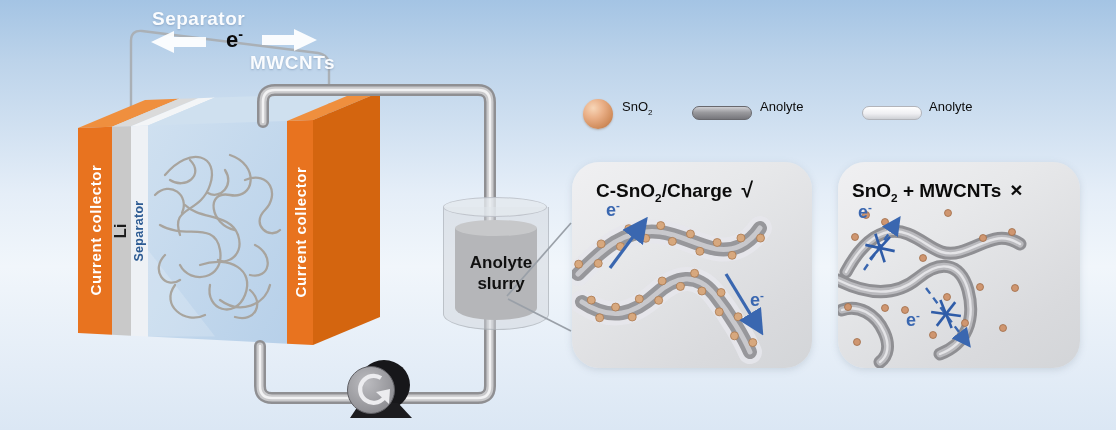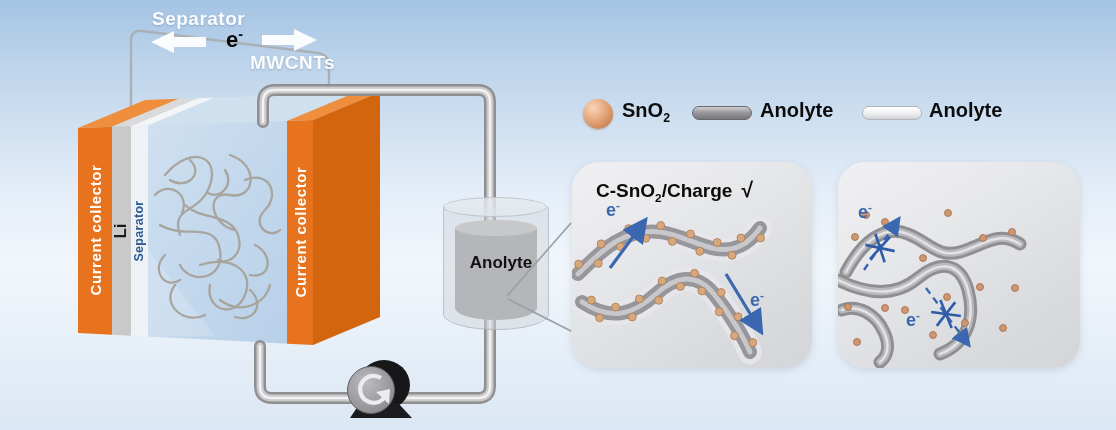--- a/index.html
+++ b/index.html
@@ -29,21 +29,21 @@
              border-radius:0 0 52px 52px / 0 0 16px 16px;}
   .res-outer-top{left:443px;top:197px;width:104px;height:20px;border-radius:50%;
              background:rgba(228,232,237,.8);border:1px solid rgba(168,174,182,.6);box-sizing:border-box;}
   .res-inner{left:455px;top:228px;width:82px;height:92px;background:#b5b6b9;
              border-radius:0 0 41px 41px / 0 0 12px 12px;}
   .res-inner-top{left:455px;top:220px;width:82px;height:16px;border-radius:50%;background:#c7c8ca;}
   .res-text{left:443px;top:252px;width:116px;text-align:center;font-weight:bold;
             font-size:17px;line-height:21px;color:#111;}
 
   
-  .legend-text{font-weight:bold;font-size:20px;color:#0c0c0c;}
+  .legend-text{font-weight:normal;font-size:13px;color:#0c0c0c;}
   .sphere{width:30px;height:30px;border-radius:50%;
           background:radial-gradient(circle at 34% 30%,#f7d6b8 0%,#eab088 35%,#d18d5c 70%,#b06a3e 100%);
           box-shadow:0 1px 2px rgba(120,90,60,.35);}
   .capsule{width:60px;height:14px;border-radius:8px;box-sizing:border-box;}
   .capsule.gray{background:linear-gradient(180deg,#cfcfd3 0%,#9a9a9e 45%,#76767b 100%);border:1px solid #68686d;}
   .capsule.white{background:linear-gradient(180deg,#ffffff 0%,#efeff2 55%,#ced0d5 100%);border:1px solid #b2b4ba;}
 
   
   .panel{border-radius:27px;background:linear-gradient(148deg,#f0f0f2 0%,#e7e8ea 35%,#d9dadd 78%,#d3d5d8 100%);
          box-shadow:0 2px 7px rgba(125,138,155,.25);}
@@ -138,20 +138,21 @@
   <div class="abs res-inner"></div>
   <div class="abs res-inner-top"></div>
 
   <svg class="abs" style="left:0;top:0;pointer-events:none" width="1116" height="430" viewBox="0 0 1116 430">
     <line x1="507" y1="296" x2="571" y2="223" stroke="#9aa0a8" stroke-width="1.7"></line>
     <line x1="508" y1="299" x2="571" y2="331" stroke="#9aa0a8" stroke-width="1.7"></line>
   </svg>
 
   <div class="abs res-text">
     <div>Anolyte</div>
+    <div>slurry</div>
   </div>
 
   <div>
     <div class="abs sphere" style="left:583px;top:99px"></div>
     <div class="abs legend-text" style="left:622px;top:99px"><span>SnO</span><sub>2</sub></div>
     <div class="abs capsule gray" style="left:692px;top:106px"></div>
     <div class="abs legend-text" style="left:760px;top:99px">Anolyte</div>
     <div class="abs capsule white" style="left:862px;top:106px"></div>
     <div class="abs legend-text" style="left:929px;top:99px">Anolyte</div>
   </div>
@@ -204,20 +205,21 @@
           <circle cx="180.7892828054832" cy="180.56079213370458" r="4" fill="#d7a87e" stroke="#ab7a50" stroke-width="0.8"></circle>
         </g>
       <line x1="38" y1="106" x2="72" y2="60" stroke="#3a67b0" stroke-width="3.2" marker-end="url(#ah1)"></line>
       <line x1="154" y1="112" x2="188" y2="168" stroke="#3a67b0" stroke-width="3.2" marker-end="url(#ah1)"></line>
     </svg>
     <div class="e-label" style="left:34px;top:36px"><span>e</span><sup>-</sup></div>
     <div class="e-label" style="left:178px;top:126px"><span>e</span><sup>-</sup></div>
   </div>
 
   <div class="abs panel" style="left:838px;top:162px;width:242px;height:206px">
+    <div class="panel-title" style="left:14px;top:16px"><span>SnO</span><sub>2</sub><span> + MWCNTs</span><span class="mark">×</span></div>
     <svg class="abs" style="left:0;top:0" width="242" height="206" viewBox="0 0 242 206">
       <defs>
         <marker id="ah2" markerWidth="8" markerHeight="8" refX="6" refY="4" orient="auto">
           <path d="M0,0 L8,4 L0,8 Z" fill="#3a67b0"></path>
         </marker>
       </defs>
       <g fill="none" stroke-linecap="round">
         <g>
           <path d="M8,110 C24,80 46,62 70,72 C92,81 100,96 122,90 C146,83 160,68 182,82" stroke="#8f8f93" stroke-width="13"></path>
           <path d="M8,110 C24,80 46,62 70,72 C92,81 100,96 122,90 C146,83 160,68 182,82" stroke="#bababe" stroke-width="7"></path>

